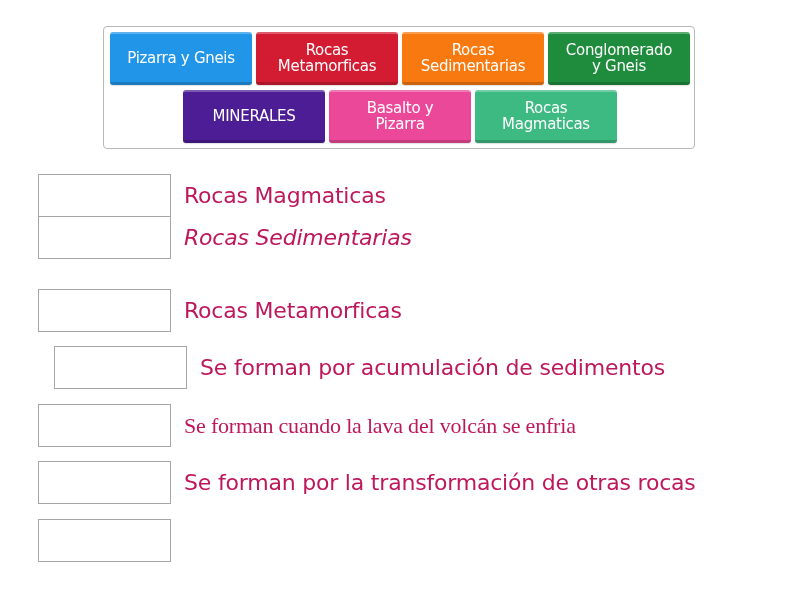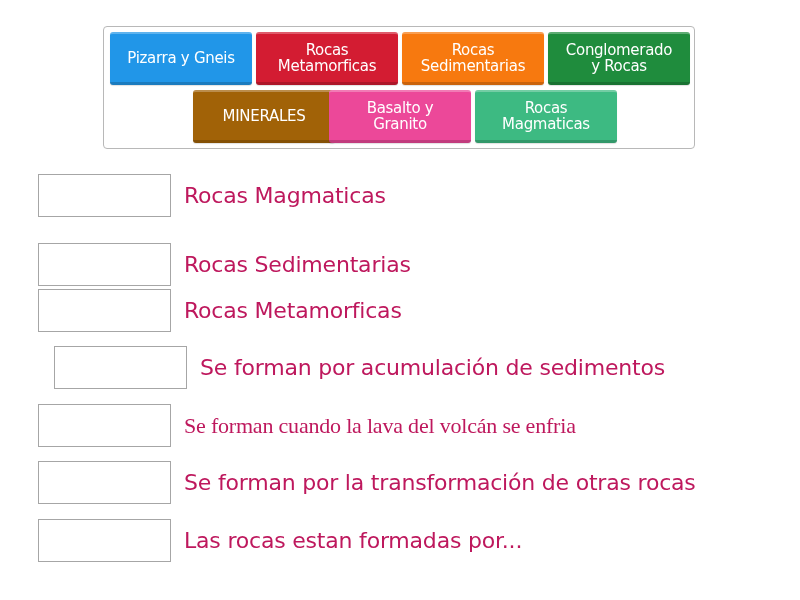--- a/index.html
+++ b/index.html
@@ -51,46 +51,46 @@
 </div>
 <div class="tile" style="left:402px; top:32px; background:#f7790f;">
   <div>
       <span>Rocas</span>
       <span>Sedimentarias</span>
     </div>
 </div>
 <div class="tile" style="left:548px; top:32px; background:#1f8c3d;">
   <div>
       <span>Conglomerado</span>
-      <span>y Rocas</span>
+      <span>y Gneis</span>
     </div>
 </div>
-<div class="tile" style="left:193px; top:90px; background:#a16207;">
+<div class="tile" style="left:183px; top:90px; background:#4c1d95;">
   <div>
       <span>MINERALES</span>
     </div>
 </div>
 <div class="tile" style="left:329px; top:90px; background:#ec4899;">
   <div>
       <span>Basalto y</span>
-      <span>Granito</span>
+      <span>Pizarra</span>
     </div>
 </div>
 <div class="tile" style="left:475px; top:90px; background:#3dba82;">
   <div>
       <span>Rocas</span>
       <span>Magmaticas</span>
     </div>
 </div>
 
 <div class="row" style="top:174px;">
   <div class="slot"></div>
   <div class="label">Rocas Magmaticas</div>
 </div>
-<div class="row" style="top:243px;">
+<div class="row" style="top:216px;font-style:italic;">
   <div class="slot"></div>
   <div class="label">Rocas Sedimentarias</div>
 </div>
 <div class="row" style="top:289px;padding-left:28px;">
   <div class="slot"></div>
   <div class="label">Rocas Metamorficas</div>
 </div>
 <div class="row" style="top:346px;margin-left:16px;">
   <div class="slot"></div>
   <div class="label">Se forman por acumulación de sedimentos</div>
@@ -98,14 +98,13 @@
 <div class="row" style="top:404px;font-family:Liberation Serif, serif;">
   <div class="slot"></div>
   <div class="label">Se forman cuando la lava del volcán se enfria</div>
 </div>
 <div class="row" style="top:461px;">
   <div class="slot"></div>
   <div class="label">Se forman por la transformación de otras rocas</div>
 </div>
 <div class="row" style="top:519px;">
   <div class="slot"></div>
-  <div class="label">Las rocas estan formadas por...</div>
 </div>
 
 </body></html>

